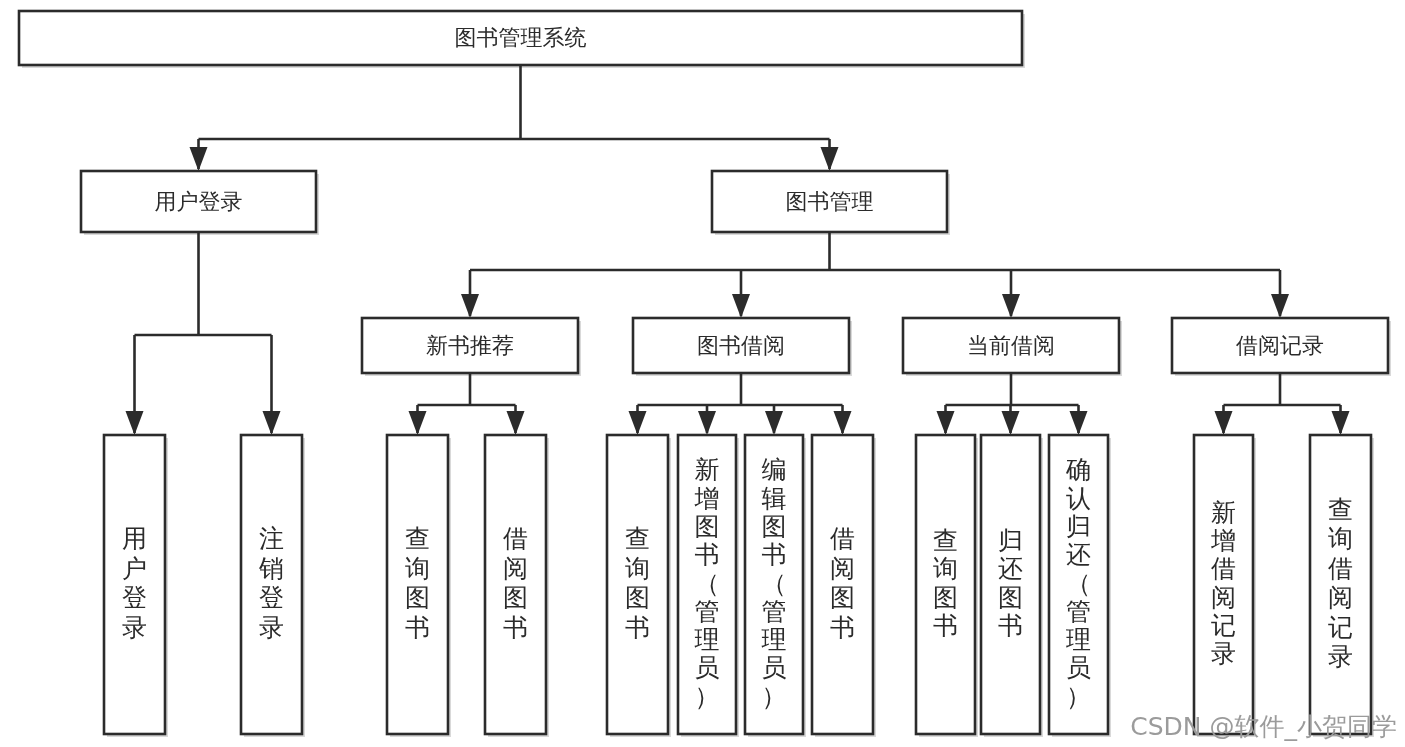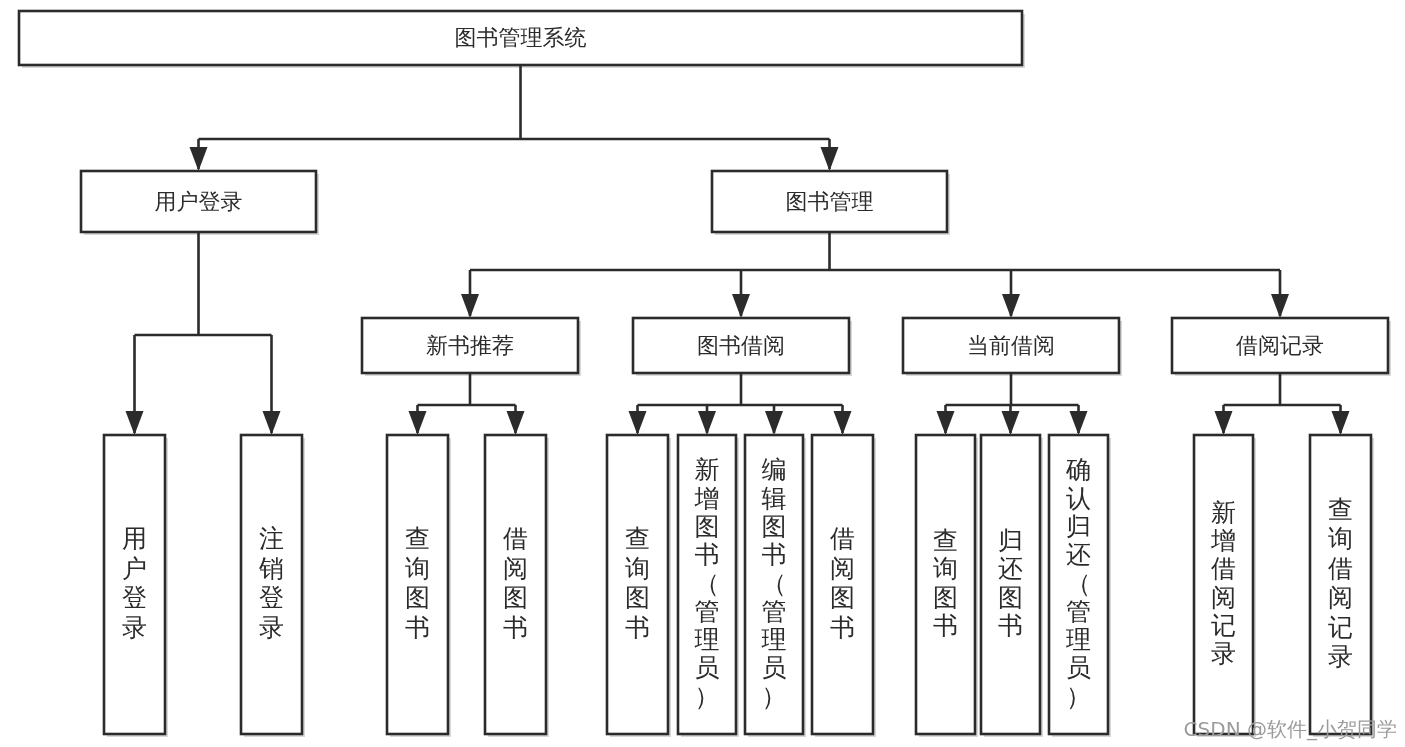--- a/index.html
+++ b/index.html
@@ -8,21 +8,21 @@
   #diagram{position:absolute;left:0;top:0;width:1405px;height:747px;}
   .node-rect{fill:#ffffff;stroke:#2b2b2b;stroke-width:2.6;}
   .node-shadow{fill:#b9b9b9;stroke:none;opacity:.55;}
   .edge{stroke:#2b2b2b;stroke-width:2.6;fill:none;stroke-linecap:butt;}
   .arrow-head{fill:#2b2b2b;stroke:none;}
   .node-label{font-family:"DejaVu Sans","Liberation Sans",sans-serif;font-size:22px;fill:#2b2b2b;
               text-anchor:middle;dominant-baseline:middle;}
   .leaf-label{font-family:"DejaVu Sans","Liberation Sans",sans-serif;font-size:25px;fill:#2b2b2b;
               text-anchor:middle;}
   .leaf-label tspan{dominant-baseline:middle;}
-  .watermark{position:absolute;right:8px;bottom:4px;font-size:20px;color:#9b9b9b;
+  .watermark{position:absolute;right:8px;bottom:4px;font-size:25px;color:#9b9b9b;
              font-family:"DejaVu Sans","Liberation Sans",sans-serif;white-space:nowrap;}
 </style>
 </head>
 <body>
 
 <div id="canvas">
 
   <svg id="diagram" viewBox="0 0 1405 747">
       <g class="layer-shadow">
         <rect x="22" y="14" width="1003" height="54" class="node-shadow"></rect>

